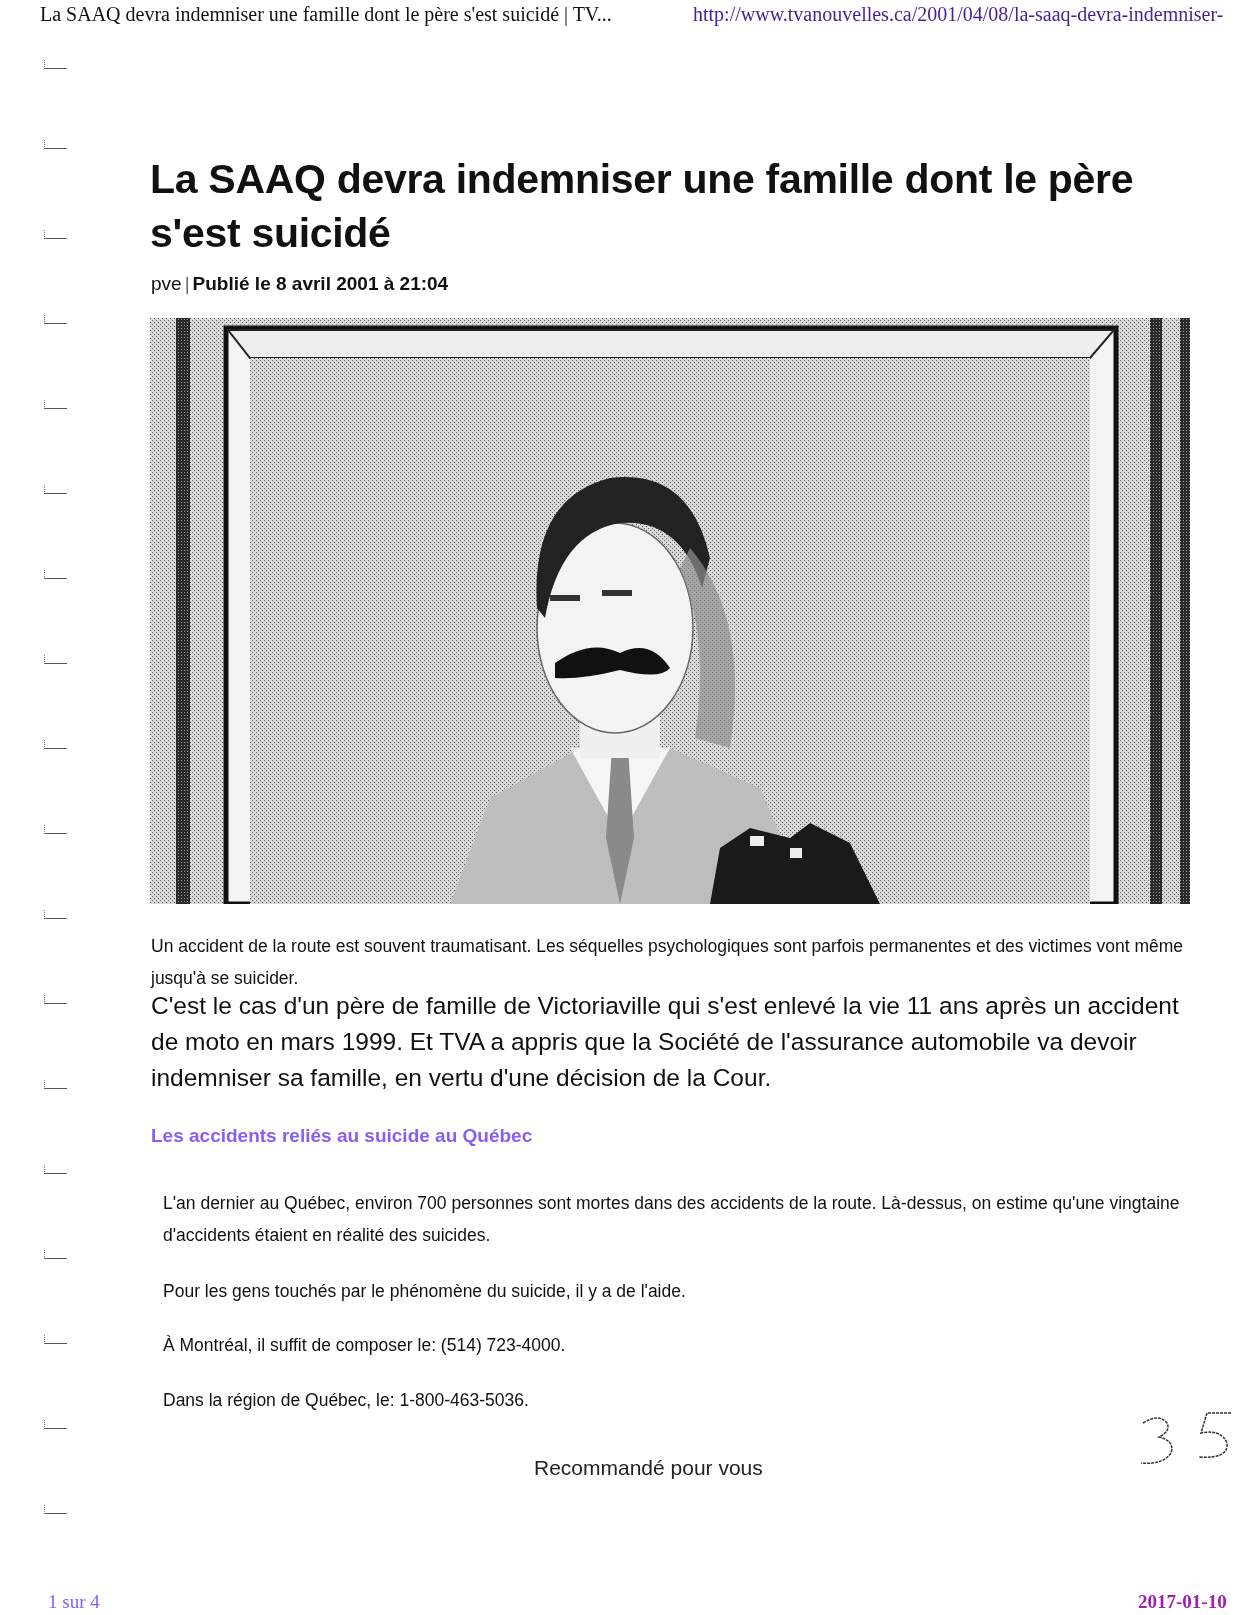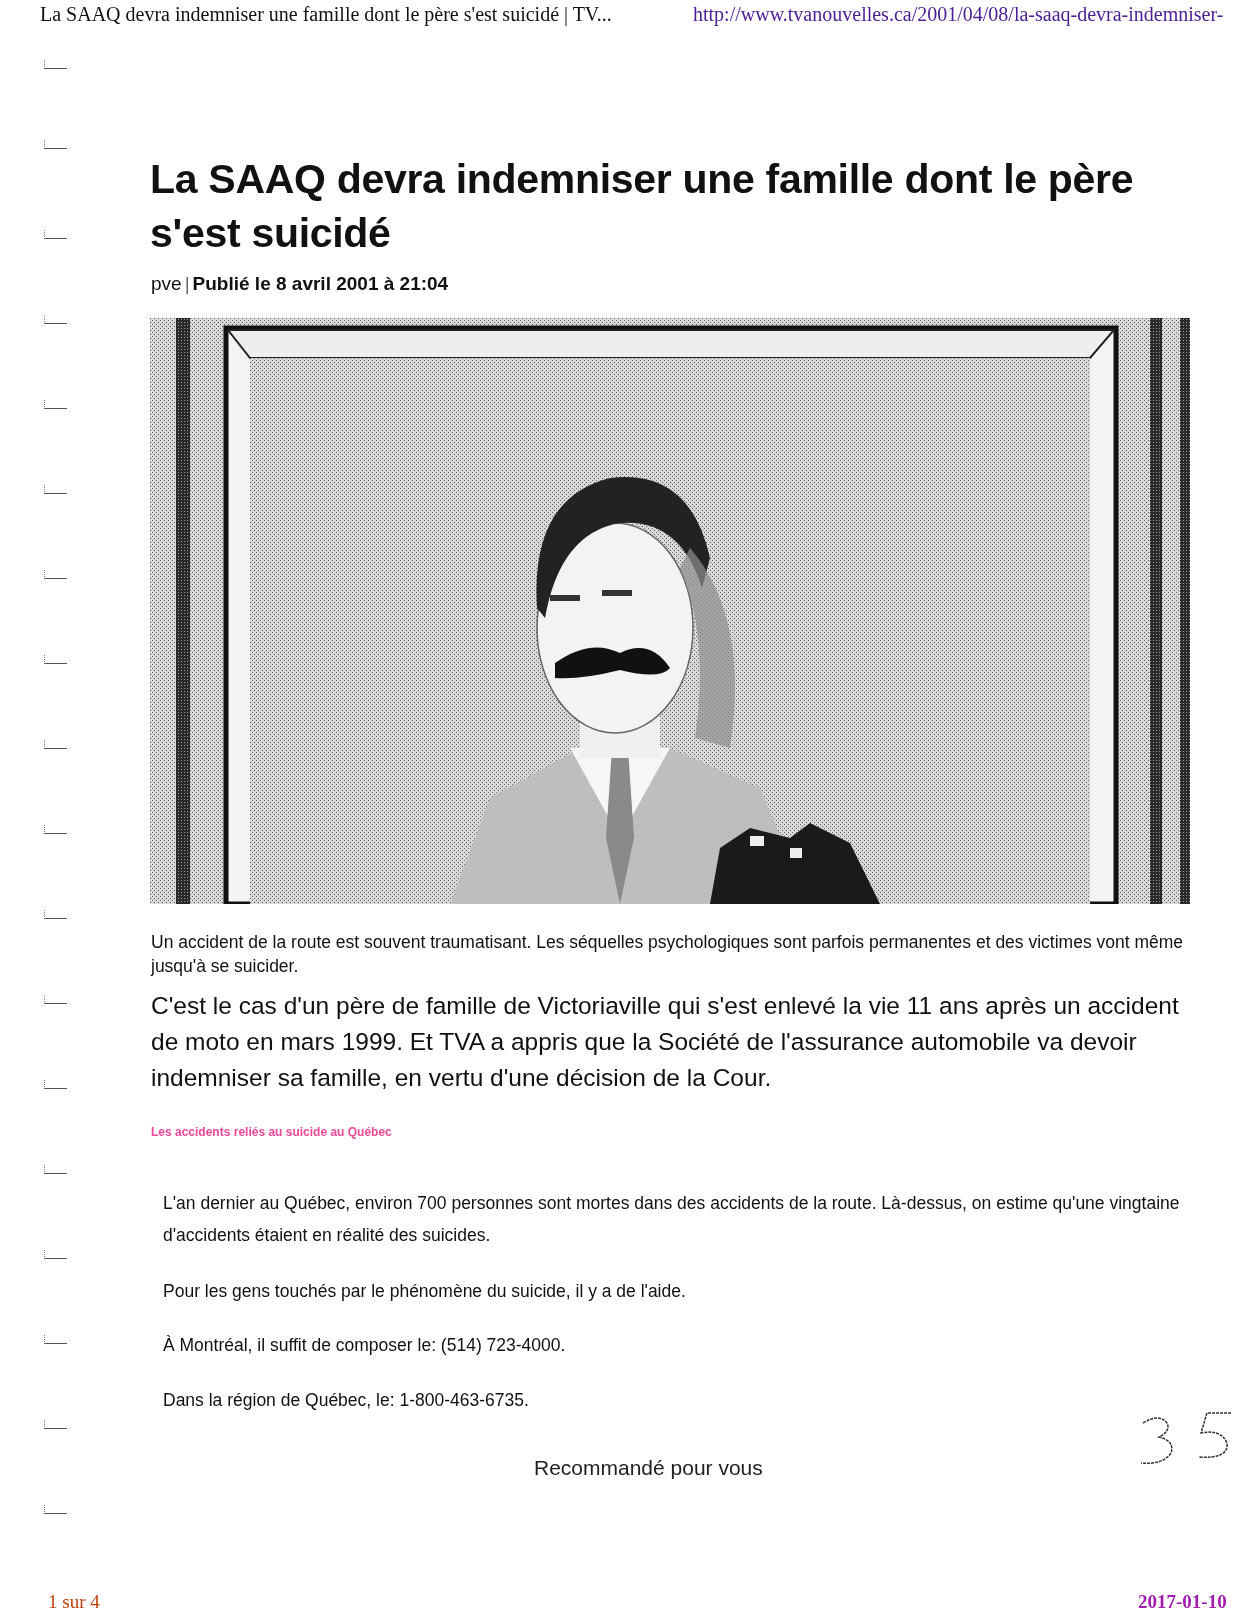--- a/index.html
+++ b/index.html
@@ -91,41 +91,41 @@
     .photo svg {
       display: block;
     }
     .lead-small {
       position: absolute;
       left: 151px;
       top: 930px;
       width: 1040px;
       margin: 0;
       font-size: 17.5px;
-      line-height: 24px;
+      line-height: 32px;
       color: #111;
     }
     .lead-large {
       position: absolute;
       left: 151px;
       top: 988px;
       width: 1060px;
       margin: 0;
       font-size: 24.5px;
       line-height: 36px;
       color: #111;
     }
     .section-heading {
       position: absolute;
       left: 151px;
       top: 1125px;
       margin: 0;
-      font-size: 12px;
-      font-weight: bold;
-      color: #ec4899;
+      font-size: 19px;
+      font-weight: bold;
+      color: #8b5cf6;
     }
     .para {
       position: absolute;
       left: 151px;
       width: 1020px;
       margin: 12px;
       font-size: 17.5px;
       line-height: 32px;
       color: #111;
     }
@@ -147,21 +147,21 @@
       top: 1405px;
       width: 105px;
       height: 70px;
     }
     .footer-page {
       position: absolute;
       left: 48px;
       top: 1591px;
       font-family: "Liberation Serif", serif;
       font-size: 19px;
-      color: #c2410c;
+      color: #8b5cf6;
       white-space: nowrap;
     }
     .footer-date {
       position: absolute;
       left: 1138px;
       top: 1591px;
       font-family: "Liberation Serif", serif;
       font-weight: bold;
       font-size: 19px;
       color: #a21caf;
@@ -250,21 +250,21 @@
 </div>
 
 <p class="lead-small">Un accident de la route est souvent traumatisant. Les séquelles psychologiques sont parfois permanentes et des victimes vont même jusqu'à se suicider.</p>
 <p class="lead-large">C'est le cas d'un père de famille de Victoriaville qui s'est enlevé la vie 11 ans après un accident de moto en mars 1999. Et TVA a appris que la Société de l'assurance automobile va devoir indemniser sa famille, en vertu d'une décision de la Cour.</p>
 
 <h2 class="section-heading">Les accidents reliés au suicide au Québec</h2>
 
 <p class="para para-1">L'an dernier au Québec, environ 700 personnes sont mortes dans des accidents de la route. Là-dessus, on estime qu'une vingtaine d'accidents étaient en réalité des suicides.</p>
 <p class="para para-2">Pour les gens touchés par le phénomène du suicide, il y a de l'aide.</p>
 <p class="para para-3">À Montréal, il suffit de composer le: (514) 723-4000.</p>
-<p class="para para-4">Dans la région de Québec, le: 1-800-463-6735.</p>
+<p class="para para-4">Dans la région de Québec, le: 1-800-463-5036.</p>
 
 <div class="recommended">Recommandé pour vous</div>
 
 <svg class="handwritten" viewBox="0 0 105 70">
   <title>35</title>
   <path d="M 8 18 Q 24 8 32 18 Q 36 26 24 32 Q 40 36 36 48 Q 28 60 6 58" fill="none" stroke="#333" stroke-width="1.5" stroke-dasharray="3 1"></path>
   <path d="M 96 8 L 72 8 L 66 28 Q 86 24 92 38 Q 94 54 64 52" fill="none" stroke="#333" stroke-width="1.5" stroke-dasharray="3 1"></path>
 </svg>
 
 <div class="footer-page">1 sur 4</div>

